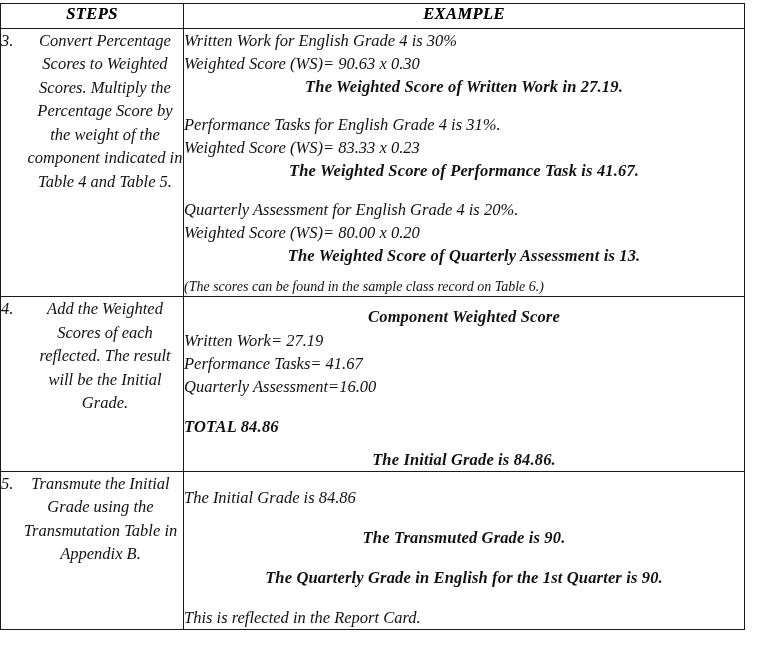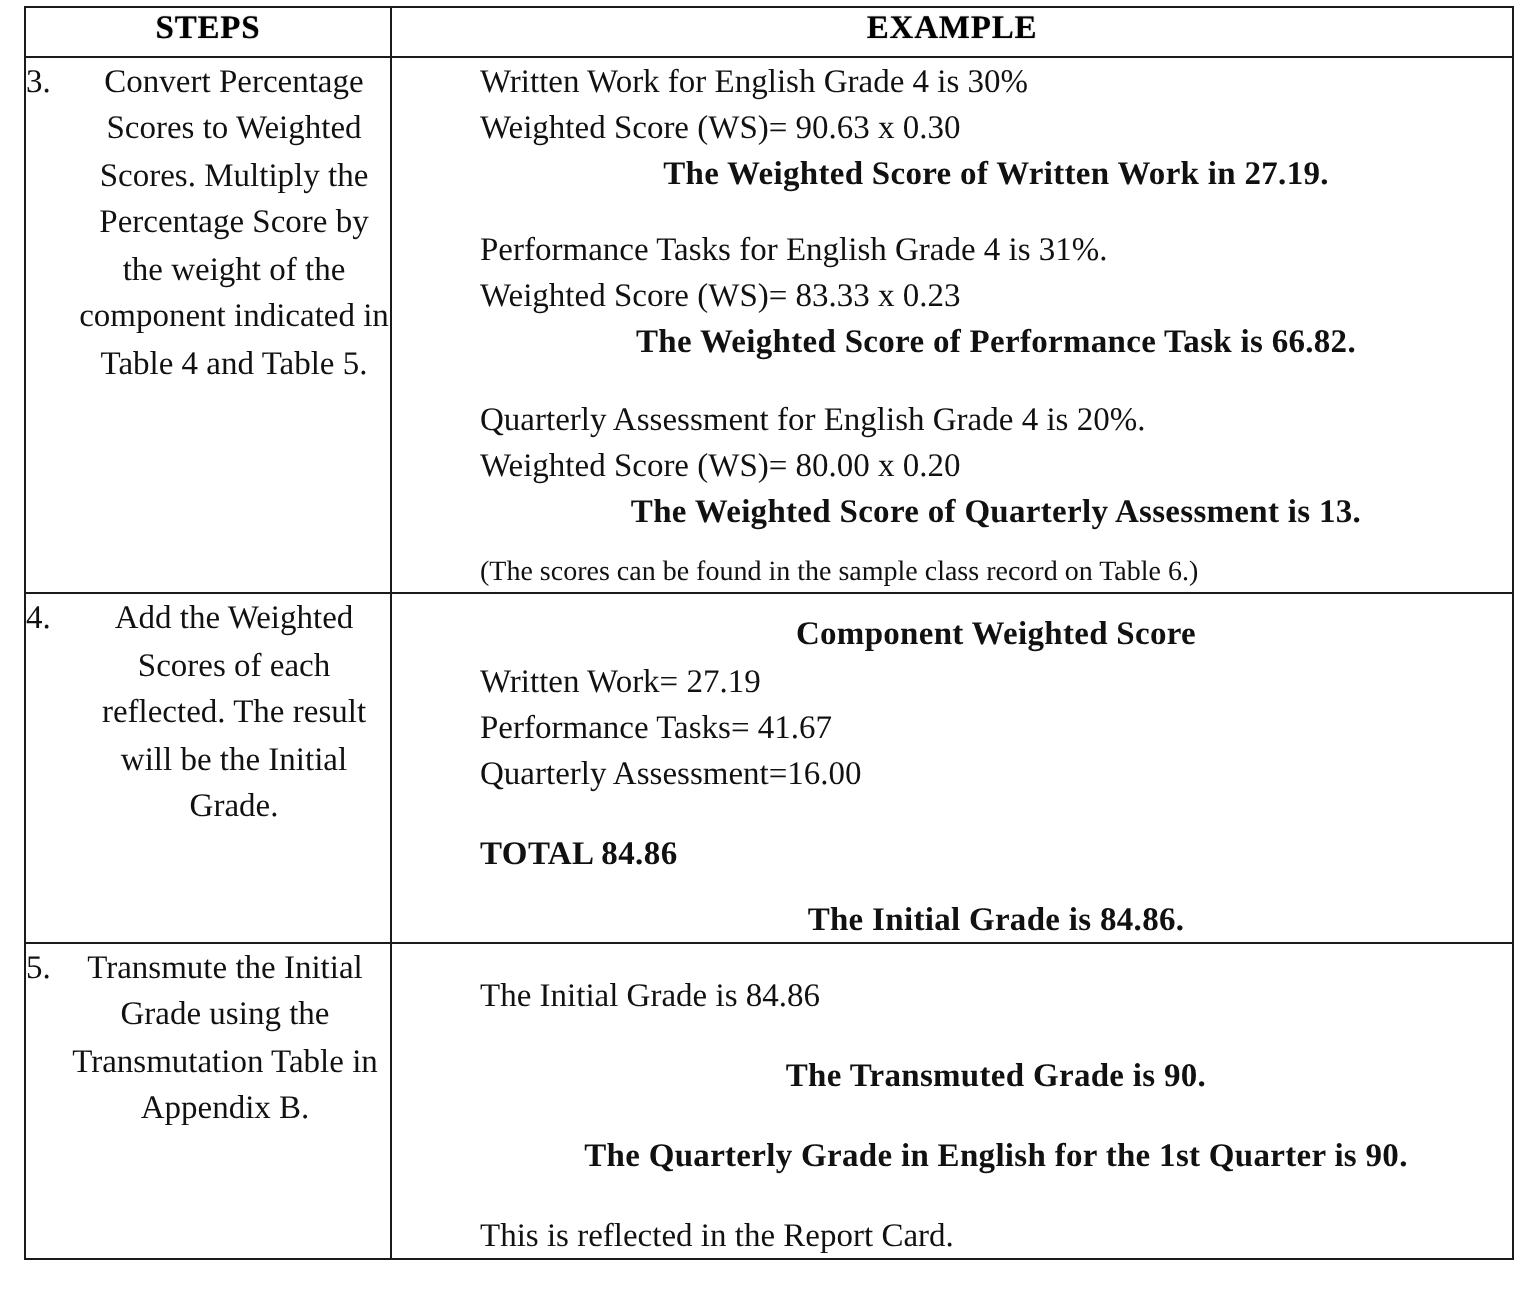--- a/index.html
+++ b/index.html
@@ -20,25 +20,26 @@
   .page {
     position: relative;
     width: 768px;
     height: 658px;
     background: #ffffff;
   }
 
   
   .steps-table {
     position: absolute;
-    left: 12px;
+    left: 0;
     top: 3px;
     width: 744px;
     border-collapse: collapse;
     table-layout: fixed;
+    font-style: italic;
   }
 
   .steps-table td,
   .steps-table th {
     border: 1.6px solid #1a1a1a;
     vertical-align: top;
     padding: 0;
     background: #ffffff;
   }
 
@@ -83,21 +84,21 @@
     flex: 1 1 auto;
     text-align: center;
   }
 
   
   .ex-cell {
     padding: 9px 8px 10px 11px;
     font-size: 16.5px;
     line-height: 1.40;
   }
-  .ex-line { white-space: nowrap; margin-left: 44px; }
+  .ex-line { white-space: nowrap; }
   .ex-line.bold {
     font-weight: bold;
     letter-spacing: 0.15px;
     text-align: center;
   }
   .ex-line.small {
     font-size: 14px;
   }
   .gap-sm { height: 10px; }
   .gap-md { height: 15px; }
@@ -132,21 +133,21 @@
             <span class="step-text">Convert Percentage Scores to Weighted Scores. Multiply the Percentage Score by the weight of the component indicated in Table 4 and Table 5.</span>
           </div>
         </td>
         <td class="ex-cell">
           <div class="ex-line">Written Work for English Grade 4 is 30%</div>
           <div class="ex-line">Weighted Score (WS)= 90.63 x 0.30</div>
           <div class="ex-line bold">The Weighted Score of Written Work in 27.19.</div>
           <div class="gap-md"></div>
           <div class="ex-line">Performance Tasks for English Grade 4 is 31%.</div>
           <div class="ex-line">Weighted Score (WS)= 83.33 x 0.23</div>
-          <div class="ex-line bold">The Weighted Score of Performance Task is 66.82.</div>
+          <div class="ex-line bold">The Weighted Score of Performance Task is 41.67.</div>
           <div class="gap-md"></div>
           <div class="ex-line">Quarterly Assessment for English Grade 4 is 20%.</div>
           <div class="ex-line">Weighted Score (WS)= 80.00 x 0.20</div>
           <div class="ex-line bold">The Weighted Score of Quarterly Assessment is 13.</div>
           <div class="gap-sm"></div>
           <div class="ex-line small">(The scores can be found in the sample class record on Table 6.)</div>
         </td>
       </tr>
 
       <tr>

